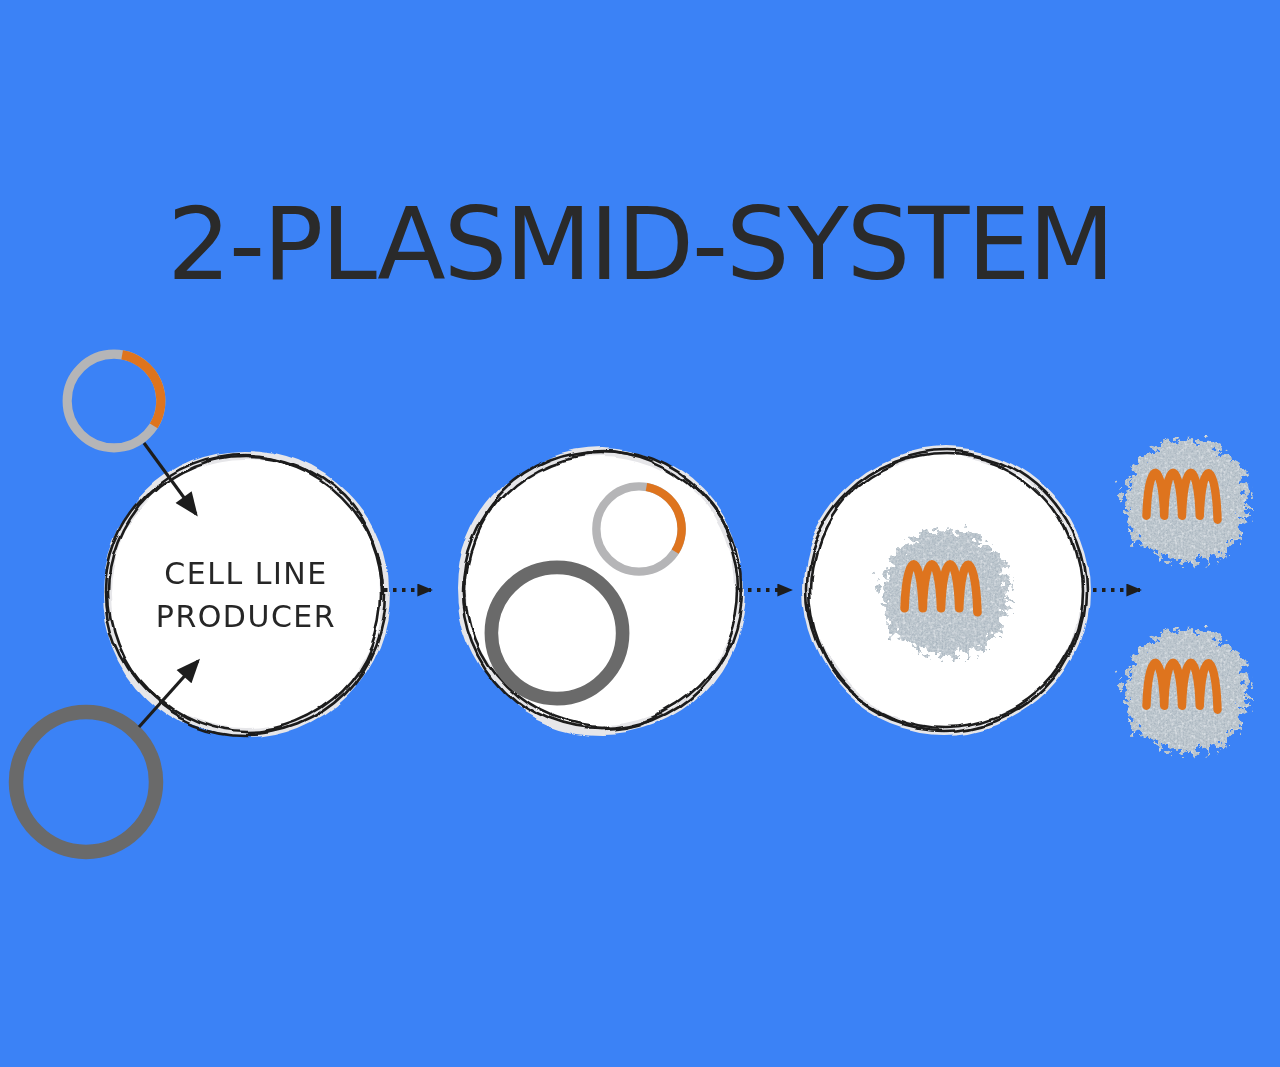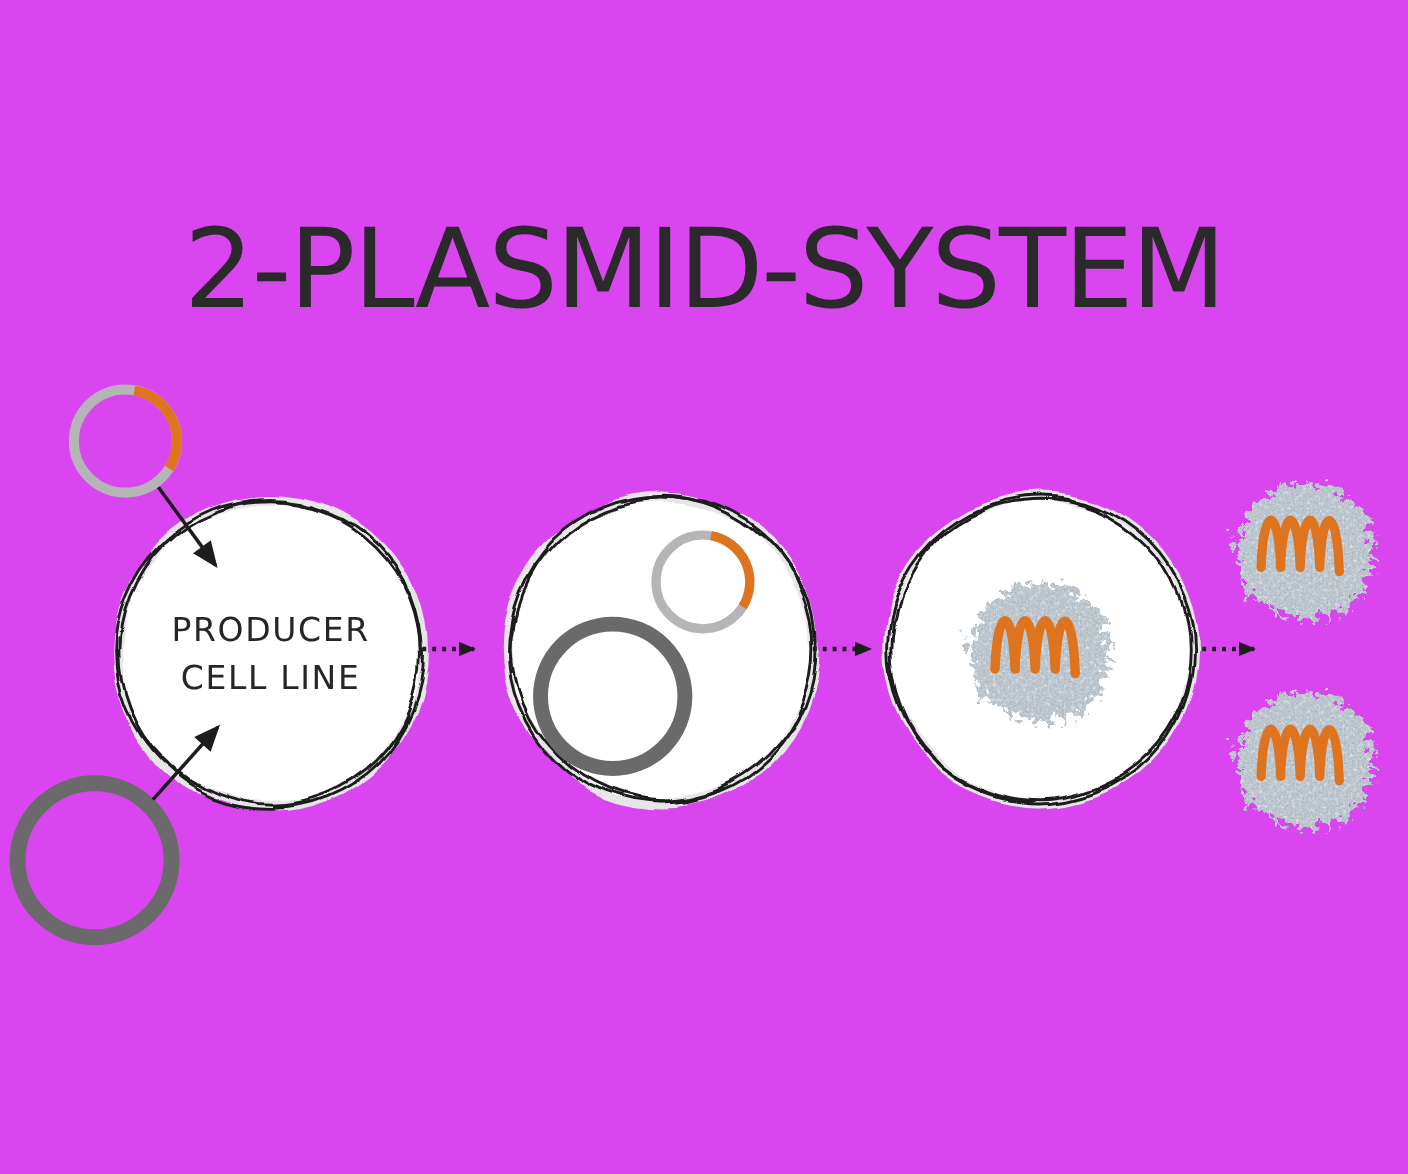--- a/index.html
+++ b/index.html
@@ -1,17 +1,17 @@
 <!DOCTYPE html>
 <html><head>
 <meta charset="utf-8">
 <style>
   html,body{margin:0;padding:0;background:#ffffff;}
   .stage{
-    position:relative;width:1280px;height:1067px;background:#d946ef;overflow:hidden;
+    position:relative;width:1280px;height:1067px;background:#3b82f6;overflow:hidden;
     font-family:"DejaVu Sans","Liberation Sans",sans-serif;
   }
   .abs{position:absolute;}
   .title{
     position:absolute;left:0;right:0;top:187px;margin:0;
     text-align:center;font-size:100px;font-weight:400;letter-spacing:-2px;
     color:#2a2a2a;white-space:nowrap;line-height:1.15;
   }
   .cell-label{
     position:absolute;left:96px;top:552px;width:300px;
@@ -90,22 +90,22 @@
   </svg>
 
   <h1 class="title">2-PLASMID-SYSTEM</h1>
 
   <svg class="abs cellsvg" style="left:90px;top:438px" width="312" height="312" viewBox="0 0 312 312">
     <circle cx="156" cy="156" r="140" fill="#ffffff" stroke="#E6E6E9" stroke-width="8" filter="url(#wobC)"></circle>
     <circle cx="156" cy="156" r="140" fill="none" stroke="#1D1D1D" stroke-width="2.6" filter="url(#wobA)"></circle>
     <circle cx="156" cy="156" r="137" fill="none" stroke="#1D1D1D" stroke-width="2.6" filter="url(#wobB)"></circle>
   </svg>
   <div class="cell-label">
+    <div>CELL LINE</div>
     <div>PRODUCER</div>
-    <div>CELL LINE</div>
   </div>
 
   <svg class="abs cellsvg" style="left:446px;top:434px" width="312" height="312" viewBox="0 0 312 312">
     <circle cx="156" cy="156" r="140" fill="#ffffff" stroke="#E6E6E9" stroke-width="8" filter="url(#wobA)"></circle>
     <circle cx="156" cy="156" r="140" fill="none" stroke="#1D1D1D" stroke-width="2.6" filter="url(#wobC)"></circle>
     <circle cx="156" cy="156" r="137" fill="none" stroke="#1D1D1D" stroke-width="2.6" filter="url(#wobD)"></circle>
     <use href="#plasmid-dark" x="36" y="124" width="150" height="150"></use>
     <use href="#plasmid-orange" x="142" y="44" width="102" height="102"></use>
   </svg>
 

